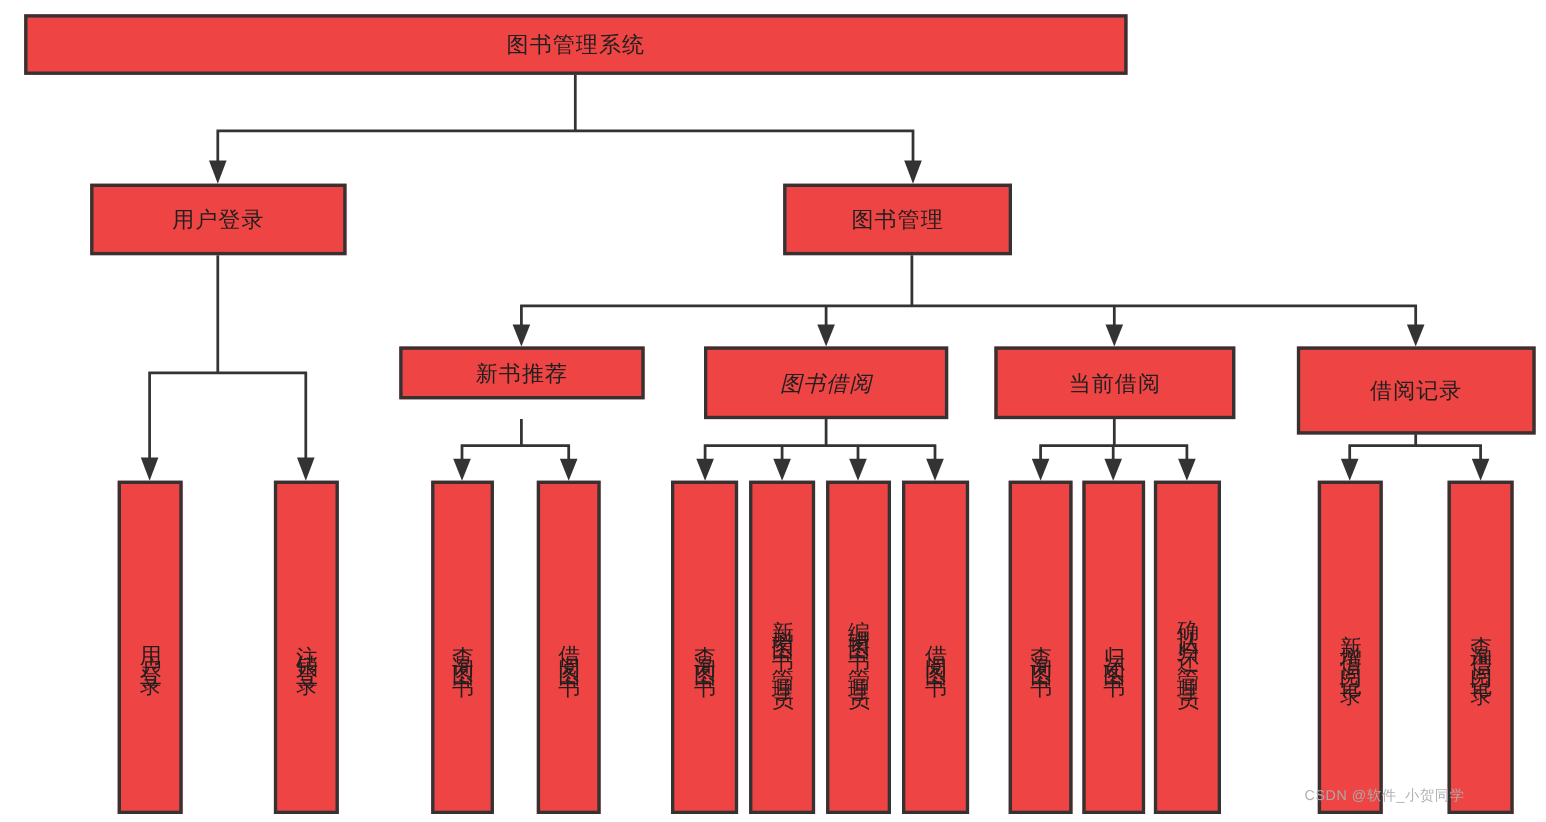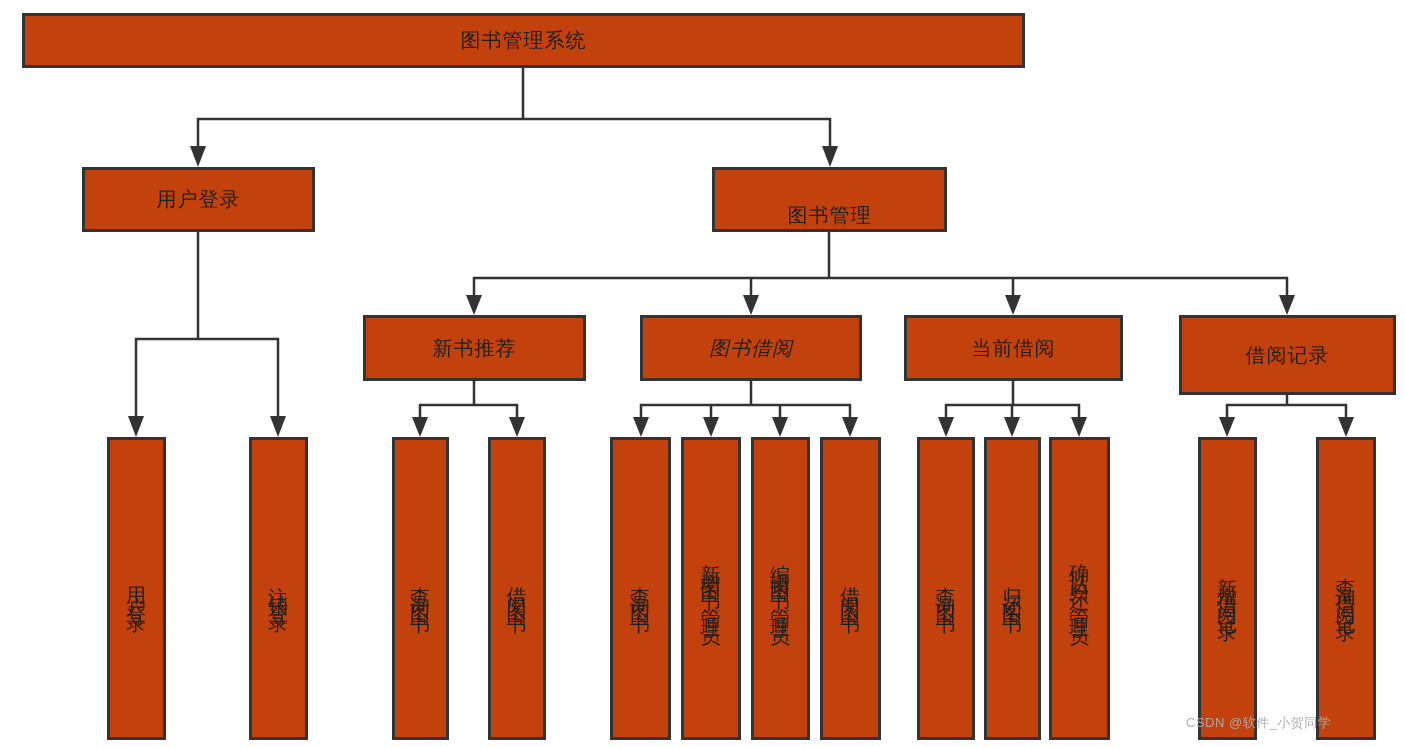--- a/index.html
+++ b/index.html
@@ -1,21 +1,21 @@
 <!DOCTYPE html>
 <html><head>
 <meta charset="utf-8">
 <style>
   html,body{margin:0;padding:0;background:#ffffff;}
   body{font-family:"Liberation Sans","DejaVu Sans",sans-serif;}
   #stage{position:relative;width:1405px;height:747px;background:#ffffff;overflow:hidden;}
   #wires{position:absolute;left:0;top:0;z-index:1;}
   .box{
     position:absolute;
-    background:#c2410c;
+    background:#ef4444;
     border:3px solid #333333;
     box-sizing:border-box;
     display:flex;
     align-items:center;
     justify-content:center;
     z-index:2;
     color:#1f1f1f;
   }
   .hbox span{
     font-size:20px;
@@ -95,25 +95,25 @@
     </g>
   </svg>
 
   <div class="box hbox" style="left:22px;top:13px;width:1003px;height:55px;">
     <span>图书管理系统</span>
   </div>
 
   <div class="box hbox" style="left:82px;top:167px;width:233px;height:65px;">
     <span>用户登录</span>
   </div>
-  <div class="box hbox" style="left:712px;top:167px;width:235px;height:65px;align-items:flex-end;">
+  <div class="box hbox" style="left:712px;top:167px;width:208px;height:65px;">
     <span>图书管理</span>
   </div>
 
-  <div class="box hbox" style="left:363px;top:315px;width:223px;height:66px;">
+  <div class="box hbox" style="left:363px;top:315px;width:223px;height:48px;">
     <span>新书推荐</span>
   </div>
   <div class="box hbox" style="left:640px;top:315px;width:222px;height:66px;font-style:italic;">
     <span>图书借阅</span>
   </div>
   <div class="box hbox" style="left:904px;top:315px;width:219px;height:66px;">
     <span>当前借阅</span>
   </div>
   <div class="box hbox" style="left:1179px;top:315px;width:217px;height:80px;">
     <span>借阅记录</span>

